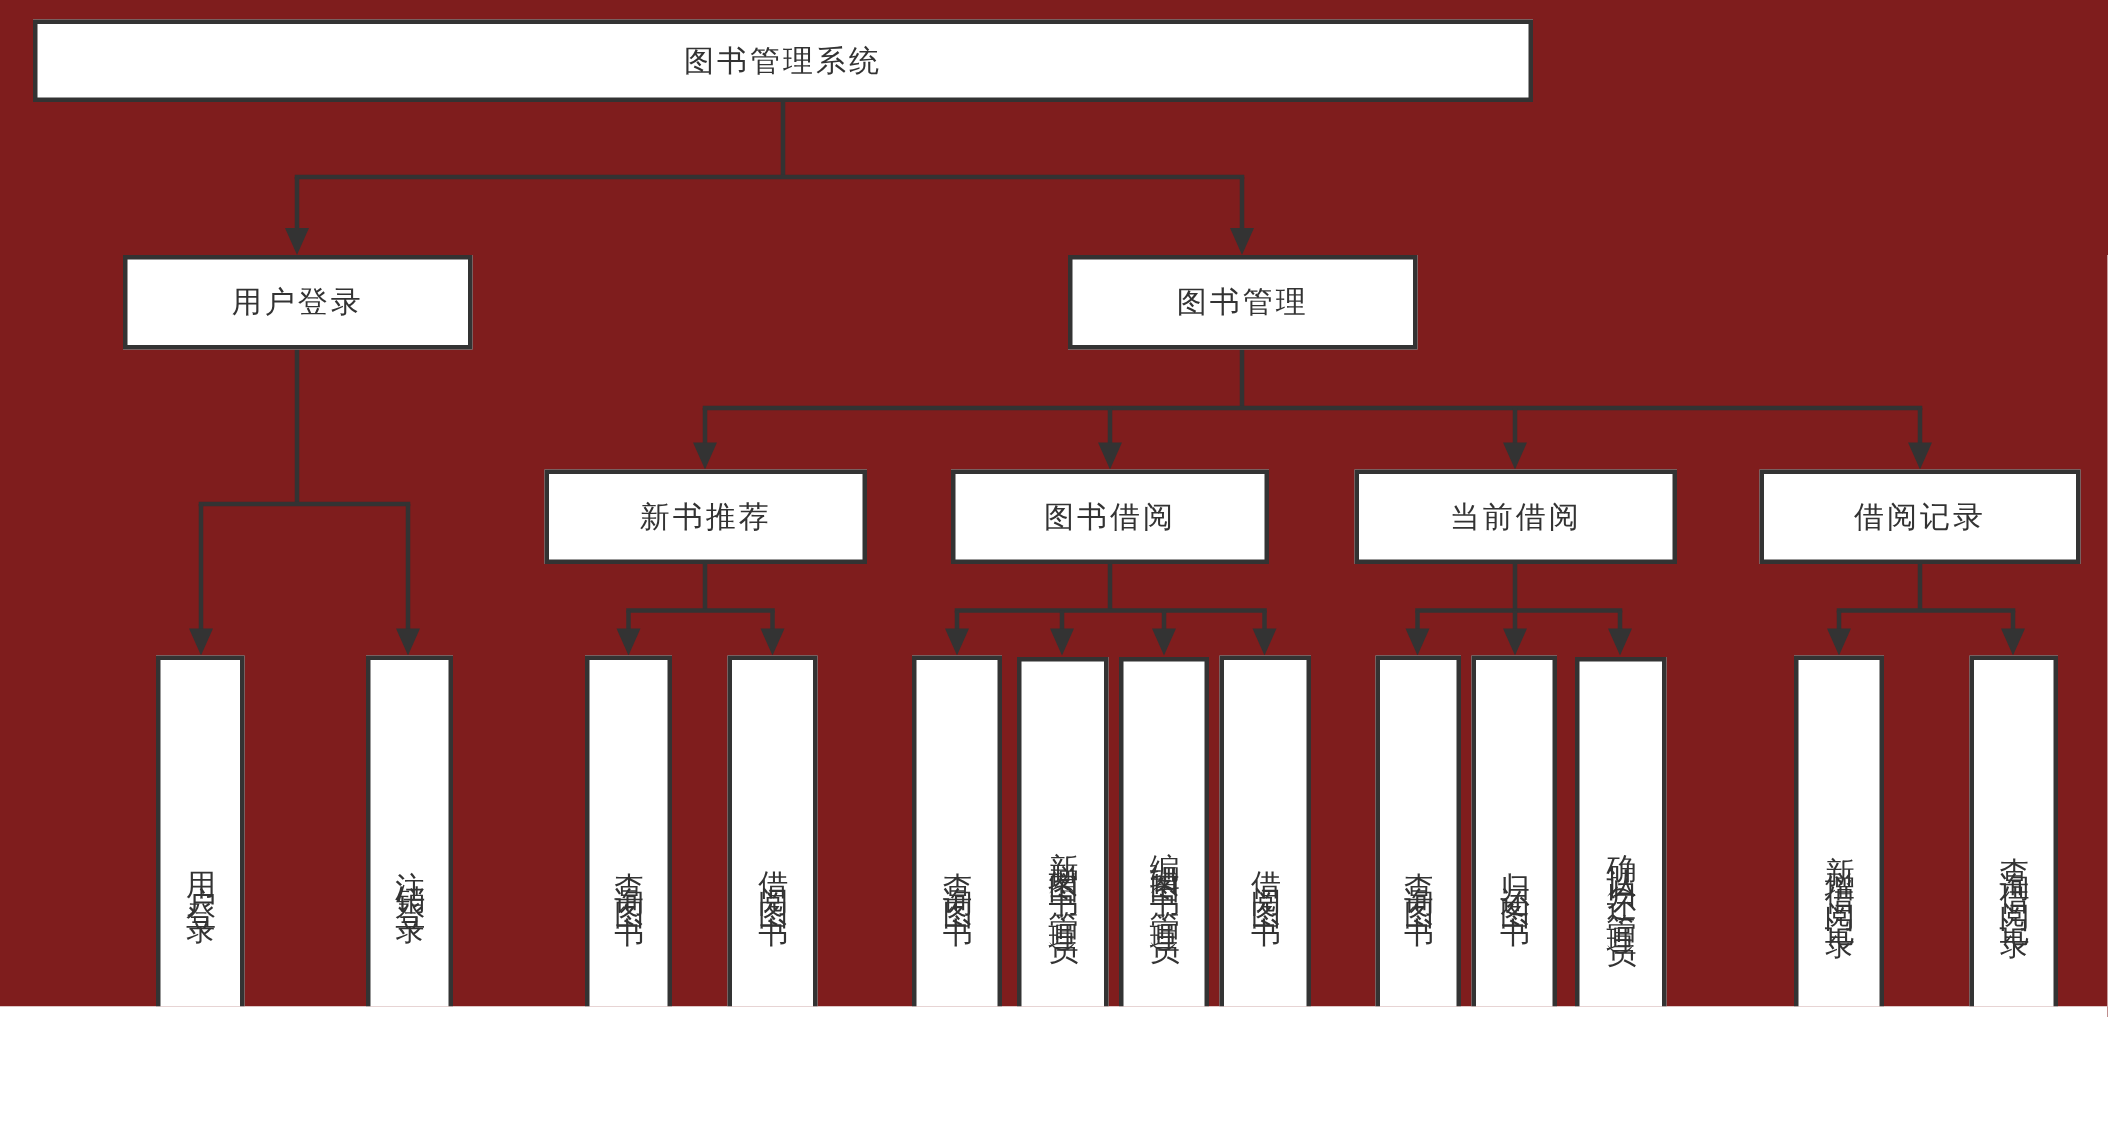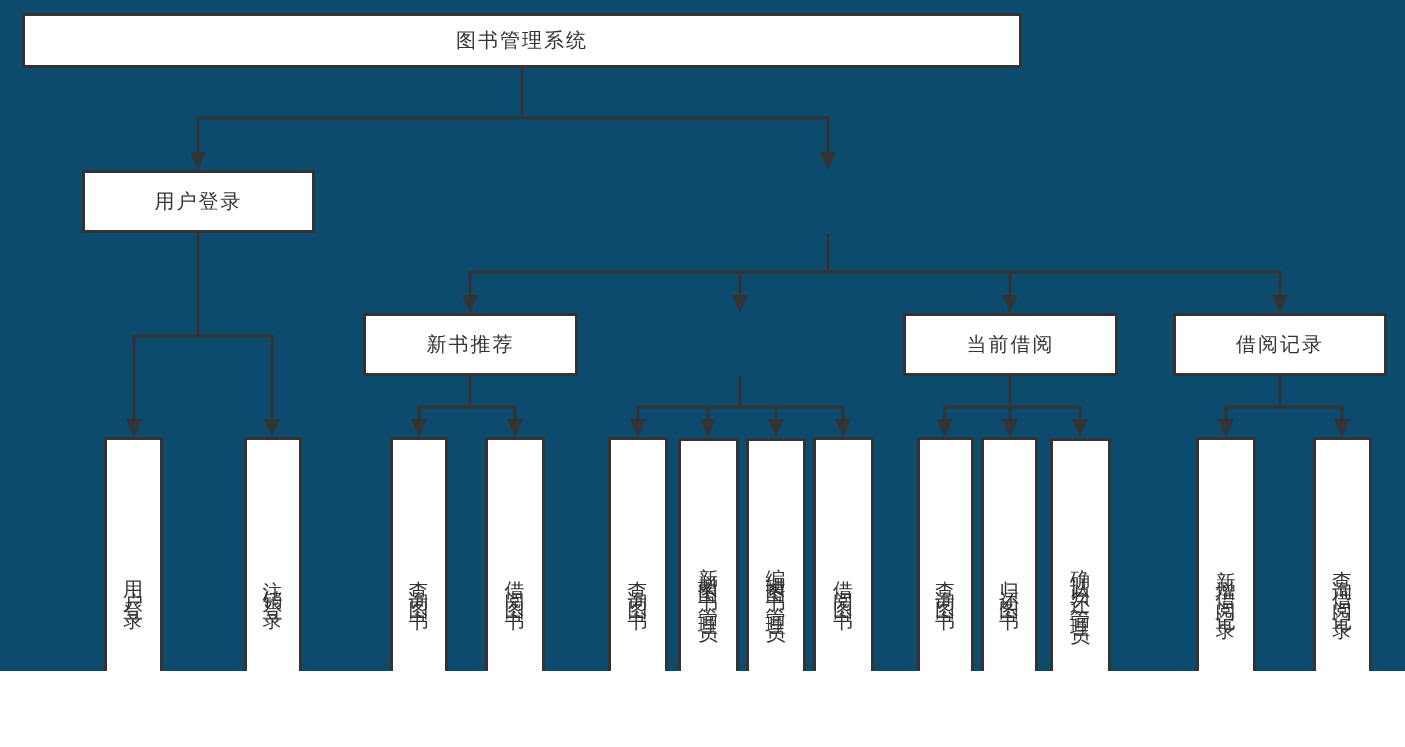--- a/index.html
+++ b/index.html
@@ -1,20 +1,20 @@
 <!DOCTYPE html>
 <html><head>
 <meta charset="utf-8">
 <style>
   html, body { margin: 0; padding: 0; background: #ffffff; }
   .canvas {
     position: relative;
     width: 1405px;
     height: 671px;
-    background: #0c4a6e;
+    background: #7f1d1d;
     font-family: "Liberation Sans", "DejaVu Sans", sans-serif;
     overflow: hidden;
   }
   svg.connectors {
     position: absolute;
     left: 0; top: 0;
     width: 1405px; height: 747px;
   }
   svg.connectors line { stroke: #333333; stroke-width: 3; }
   svg.connectors polygon { fill: #333333; }
@@ -126,24 +126,30 @@
     </g>
   </svg>
 
   <div class="node h-node" style="left:22px; top:13px; width:1000px; height:55px;">
     <span>图书管理系统</span>
   </div>
 
   <div class="node h-node" style="left:82px; top:170px; width:233px; height:63px;">
     <span>用户登录</span>
   </div>
+  <div class="node h-node" style="left:712px; top:170px; width:233px; height:63px;">
+    <span>图书管理</span>
+  </div>
 
   <div class="node h-node" style="left:363px; top:313px; width:215px; height:63px;font-family:Liberation Mono, monospace;">
     <span>新书推荐</span>
   </div>
+  <div class="node h-node" style="left:634px; top:313px; width:212px; height:63px;">
+    <span>图书借阅</span>
+  </div>
   <div class="node h-node" style="left:903px; top:313px; width:215px; height:63px;justify-content:center;">
     <span>当前借阅</span>
   </div>
   <div class="node h-node" style="left:1173px; top:313px; width:214px; height:63px;">
     <span>借阅记录</span>
   </div>
 
   <div class="node leaf" style="left:104px; top:437px; width:59px; height:295px;">
     <span>用户登录</span>
   </div>

